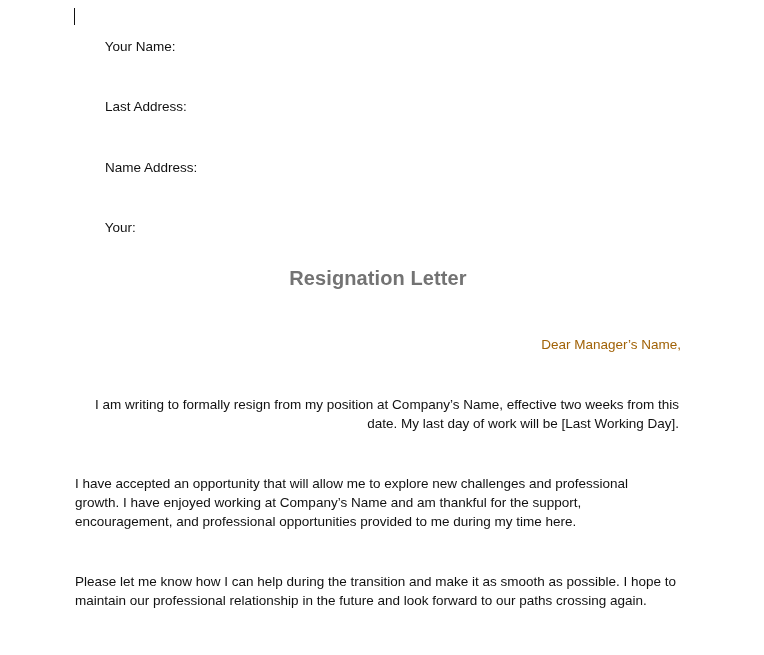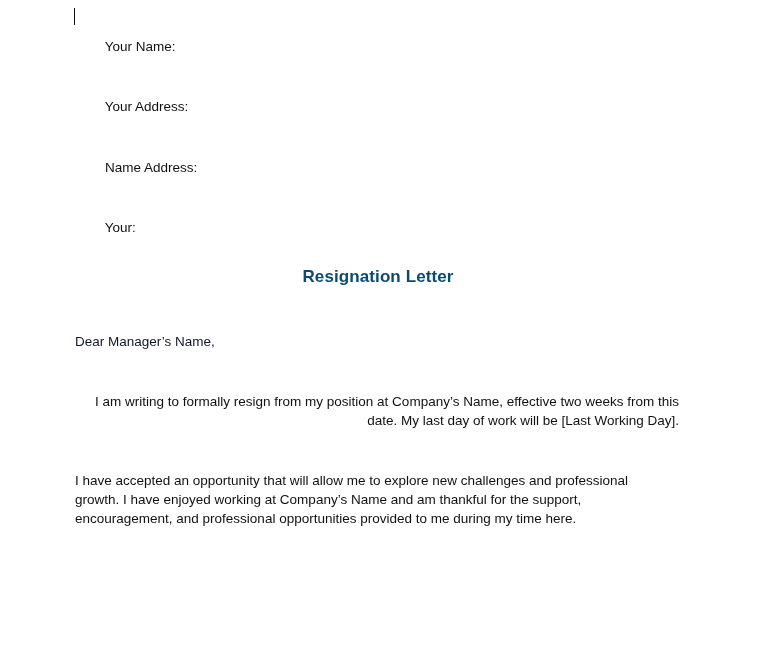--- a/index.html
+++ b/index.html
@@ -42,32 +42,33 @@
   .caret {
     position: absolute;
     left: -1px;
     top: -2px;
     width: 1px;
     height: 17px;
     background: #111111;
   }
   .title {
     text-align: center;
-    font-size: 17px;
+    font-size: 20px;
     font-weight: bold;
-    color: #0c4a6e;
+    color: #737373;
     margin-top: 12px;
     margin-bottom: 0;
     letter-spacing: 0.1px;
   }
   .salutation {
     margin-top: 46px;
     font-size: 13.5px;
-    color: #0f172a;
+    color: #a16207;
     line-height: 1.35;
+    text-align: right;
   }
   .para {
     margin-top: 42px;
     font-size: 13.5px;
     color: #111111;
     line-height: 1.38;
     text-align: left;
   }
   .para.p1 { width: 604px; text-align: right; }
   .para.p2 { width: 592px; }
@@ -78,31 +79,32 @@
 
 <div class="page">
   <div class="doc">
 
     <div class="header-block">
       <div class="header-line">
         <span class="caret"></span>
         <span>Your Name:</span>
       </div>
       <div class="header-line">
-        <span>Your Address:</span>
+        <span>Last Address:</span>
       </div>
       <div class="header-line">
         <span>Name Address:</span>
       </div>
       <div class="header-line">
         <span>Your:</span>
       </div>
     </div>
 
     <div class="title">Resignation Letter</div>
 
     <div class="salutation">Dear Manager’s Name,</div>
 
     <div class="para p1">I am writing to formally resign from my position at Company’s Name, effective two weeks from this date. My last day of work will be [Last Working Day].</div>
     <div class="para p2">I have accepted an opportunity that will allow me to explore new challenges and professional growth. I have enjoyed working at Company’s Name and am thankful for the support, encouragement, and professional opportunities provided to me during my time here.</div>
+    <div class="para p3">Please let me know how I can help during the transition and make it as smooth as possible. I hope to maintain our professional relationship in the future and look forward to our paths crossing again.</div>
 
   </div>
 </div>
 
 </body></html>

